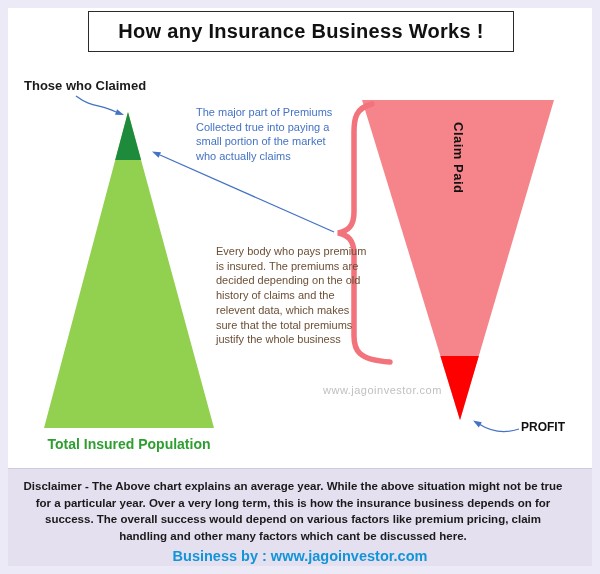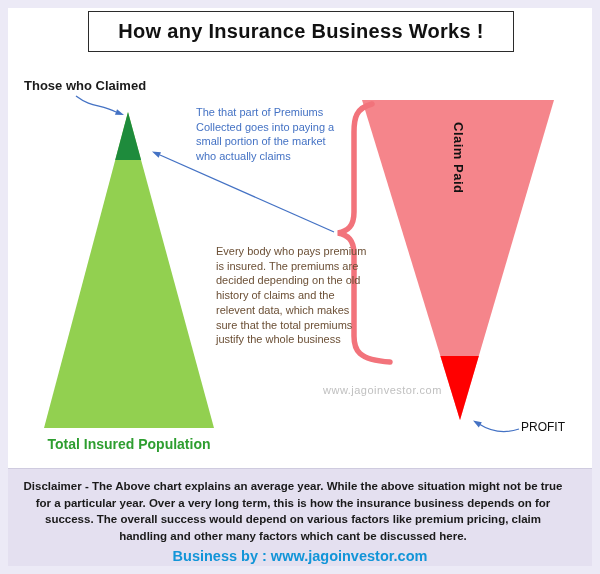--- a/index.html
+++ b/index.html
@@ -25,21 +25,21 @@
   .lbl-claimed{left:24px;top:78px;font-size:13px;font-weight:bold;color:#1a1a1a;}
   .lbl-insured{left:29px;top:436px;width:200px;text-align:center;font-size:14px;font-weight:bold;color:#2e9e30;}
   .lbl-premiums{left:358px;top:78px;width:200px;text-align:center;font-size:14px;font-weight:bold;color:#df0000;}
   .lbl-claim-paid{
     left:451px;top:122px;font-size:13px;font-weight:bold;color:#111;
     writing-mode:vertical-rl;letter-spacing:.5px;
   }
   .note-blue{left:196px;top:105px;width:152px;font-size:11px;line-height:1.32;color:#4472c4;}
   .note-brown{left:216px;top:244px;width:152px;font-size:11px;line-height:1.34;color:#6b4f35;}
   .watermark{left:323px;top:384px;font-size:11px;color:#c0c0c0;letter-spacing:.5px;}
-  .lbl-profit{left:521px;top:420px;font-size:12px;font-weight:normal;color:#111;}
+  .lbl-profit{left:521px;top:420px;font-size:12px;font-weight:bold;color:#111;}
   .disclaimer{
     margin:9px 26px 0 12px;font-size:11.5px;line-height:1.45;color:#1a1a1a;
     font-weight:600;text-align:center;
   }
   .disclaimer b{font-weight:800;}
   .created-by{margin-top:3px;font-size:14.5px;font-weight:bold;color:#1295d8;text-align:center;}
 </style>
 </head>
 <body>
 
@@ -73,21 +73,21 @@
     <span class="title-text">How any Insurance Business Works !</span>
   </div>
 
   <div class="abs lbl-claimed">Those who Claimed</div>
 
   <div class="abs lbl-insured">Total Insured Population</div>
 
 
   <div class="abs lbl-claim-paid">Claim Paid</div>
 
-  <div class="abs note-blue">The that part of Premiums Collected goes into paying a small portion of the market who actually claims</div>
+  <div class="abs note-blue">The major part of Premiums Collected true into paying a small portion of the market who actually claims</div>
 
   <div class="abs note-brown">Every body who pays premium is insured. The premiums are decided depending on the old history of claims and the relevent data, which makes sure that the total premiums justify the whole business</div>
 
   <div class="abs watermark">www.jagoinvestor.com</div>
 
   <div class="abs lbl-profit">PROFIT</div>
 
   <div class="footer-band">
     <p class="disclaimer"><b>Disclaimer - </b><span>The Above chart explains an average year. While the above situation might not be true for a particular year. Over a very long term, this is how the insurance business depends on for success. The overall success would depend on various factors like premium pricing, claim handling and other many factors which cant be discussed here.</span></p>
     <div class="created-by">Business by : www.jagoinvestor.com</div>

